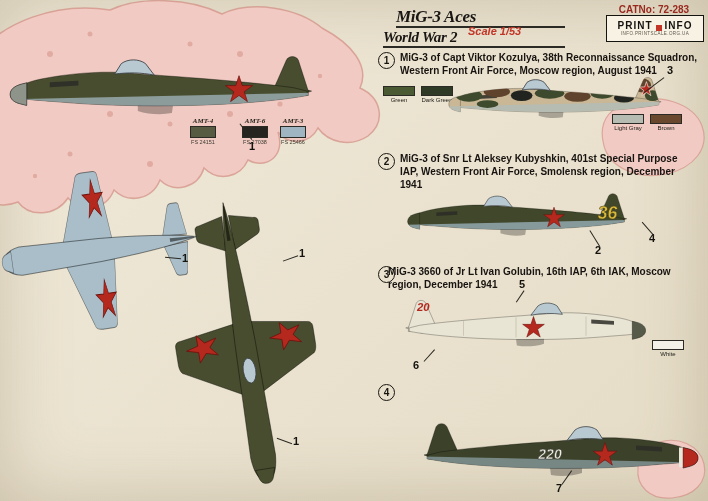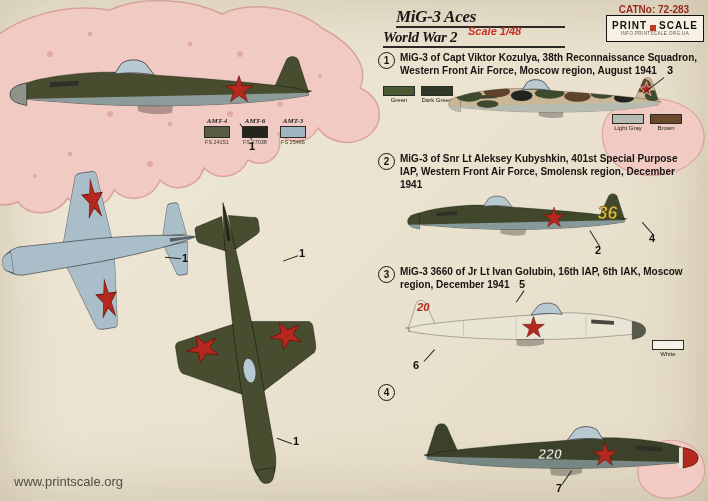--- a/index.html
+++ b/index.html
@@ -124,27 +124,27 @@
     <path stroke="rgba(205,130,120,0.55)" stroke-width="1.2" d="M30,6 C62,-4 96,8 104,30 C112,52 96,72 68,78 C40,84 12,72 6,50 C0,28 8,14 30,6 Z" fill="#f1cbc3"></path>
   </svg>
   <svg class="abs" style="left:634px;top:436px;width:74px;height:66px" viewBox="0 0 74 66">
     <path stroke="rgba(205,130,120,0.55)" stroke-width="1.2" d="M20,8 C44,-2 66,10 70,28 C74,46 60,60 38,62 C16,64 2,50 4,32 C6,16 8,12 20,8 Z" fill="#f1cbc3"></path>
   </svg>
 
   <div class="title-block">
     <div class="title1">MiG-3 Aces</div>
     <div class="title2">World War 2</div>
   </div>
-  <div class="scale-label">Scale 1/48</div>
+  <div class="scale-label">Scale 1/53</div>
   <div class="catno">CATNo: 72-283</div>
   <div class="brand-box">
     <div class="brand-top">
       <span>PRINT</span>
       <span class="brand-sq"></span>
-      <span>SCALE</span>
+      <span>INFO</span>
     </div>
     <div class="brand-sub">INFO.PRINTSCALE.ORG.UA</div>
   </div>
 
   <svg class="abs" style="left: 8px; top: 46px; width: 330px; height: 88px; color: rgb(71, 77, 46);" viewBox="0 0 300 80">
     <use href="#side-full"></use>
     <g clip-path="url(#clip-side)">
         <path d="M0,48.5 L276,42.5 L300,80 L0,80 Z" fill="#a9bec9" opacity="0.7"></path>
       </g>
     <use href="#p-spinner" fill="#8f948a" stroke="rgba(0,0,0,0.45)" stroke-width="0.7"></use>
@@ -157,21 +157,21 @@
     <use href="#p-star" transform="translate(150,104) scale(1.6)" stroke="#6e120e" stroke-width="0.5" fill="#b5281d"></use>
   </svg>
 
   <svg class="abs" style="left: 100px; top: 268px; width: 290px; height: 148px; transform: rotate(-99deg); color: rgb(71, 77, 46);" viewBox="0 0 300 130" preserveAspectRatio="none">
     <use href="#plan-full"></use>
     <ellipse cx="120" cy="65" rx="13" ry="5.5" fill="#b9c9d1" stroke="#3a4044" stroke-width="0.8"></ellipse>
     <use href="#p-star" transform="translate(150,28) scale(1.5)" stroke="#6e120e" stroke-width="0.5" fill="#b5281d"></use>
     <use href="#p-star" transform="translate(150,102) scale(1.5)" stroke="#6e120e" stroke-width="0.5" fill="#b5281d"></use>
   </svg>
 
-  <div class="amt-col" style="left:199px;top:117px">
+  <div class="amt-col" style="left:185px;top:117px">
     <span class="amt-name">AMT-4</span>
     <span class="amt-sw" style="background-color: rgb(86, 91, 65);"></span>
     <span class="amt-fs">FS 24151</span>
   </div>
   <div class="amt-col" style="left:237px;top:117px">
     <span class="amt-name">AMT-6</span>
     <span class="amt-sw" style="background-color: rgb(38, 36, 31);"></span>
     <span class="amt-fs">FS 27038</span>
   </div>
   <div class="amt-col" style="left:275px;top:117px">
@@ -237,21 +237,21 @@
       </g>
     <use href="#p-star" transform="translate(185,40) scale(1.35)" stroke="#6e120e" stroke-width="0.5" fill="#b5281d"></use>
     <text class="ac-num" x="252" y="41" font-size="22" text-anchor="middle" stroke="#4a3d10" stroke-width="0.5" fill="#d9ba3e">36</text>
   </svg>
   <div class="callout" style="left:595px;top:244px">2</div>
   <div class="leader" style="left:600px;top:246px;width:19px;transform:rotate(238deg)"></div>
   <div class="callout" style="left:649px;top:232px">4</div>
   <div class="leader" style="left:654px;top:235px;width:18px;transform:rotate(229deg)"></div>
 
   <div class="num-circle" style="left:378px;top:266px">3</div>
-  <div class="entry-text" style="left:400px;top:266px">MiG-3 3660 of Jr Lt Ivan Golubin, 16th IAP, 6th IAK, Moscow region, December 1941</div>
+  <div class="entry-text" style="left:388px;top:266px">MiG-3 3660 of Jr Lt Ivan Golubin, 16th IAP, 6th IAK, Moscow region, December 1941</div>
   <svg class="abs" style="left: 383px; top: 292px; width: 266px; height: 70px; color: rgb(233, 229, 212);" viewBox="0 0 300 80">
     <g transform="translate(300,0) scale(-1,1)">
       <use href="#side-full"></use>
       <g stroke="#b3ad99" stroke-width="0.6">
         <line x1="70" y1="28" x2="70" y2="50"></line>
           <line x1="150" y1="29" x2="150" y2="52"></line>
         <line x1="210" y1="33" x2="210" y2="50"></line>
       </g>
     </g>
     <use href="#p-spinner" transform="translate(300,0) scale(-1,1)" fill="#565b49" stroke="rgba(0,0,0,0.45)" stroke-width="0.7"></use>
@@ -276,15 +276,14 @@
         </g>
     </g>
     <path d="M279,33.5 L284,33.5 L284,53.5 L279,53.2 Z" fill="#e9e6da"></path>
     <use href="#p-spinner" transform="translate(300,0) scale(-1,1)" stroke="rgba(0,0,0,0.45)" stroke-width="0.7" fill="#b5281d"></use>
     <text class="ac-num" x="150" y="45" font-size="14" text-anchor="middle" stroke="#2a2a2a" stroke-width="0.4" fill="#efece1">220</text>
     <use href="#p-star" transform="translate(205,41) scale(1.25)" stroke="#6e120e" stroke-width="0.5" fill="#b5281d"></use>
   </svg>
   <div class="callout" style="left:556px;top:482px">7</div>
   <div class="leader" style="left:562px;top:484px;width:17px;transform:rotate(-55deg)"></div>
 
-  <div class="site">www.printscale.org</div>
 
 </div>
 
 </body></html>

